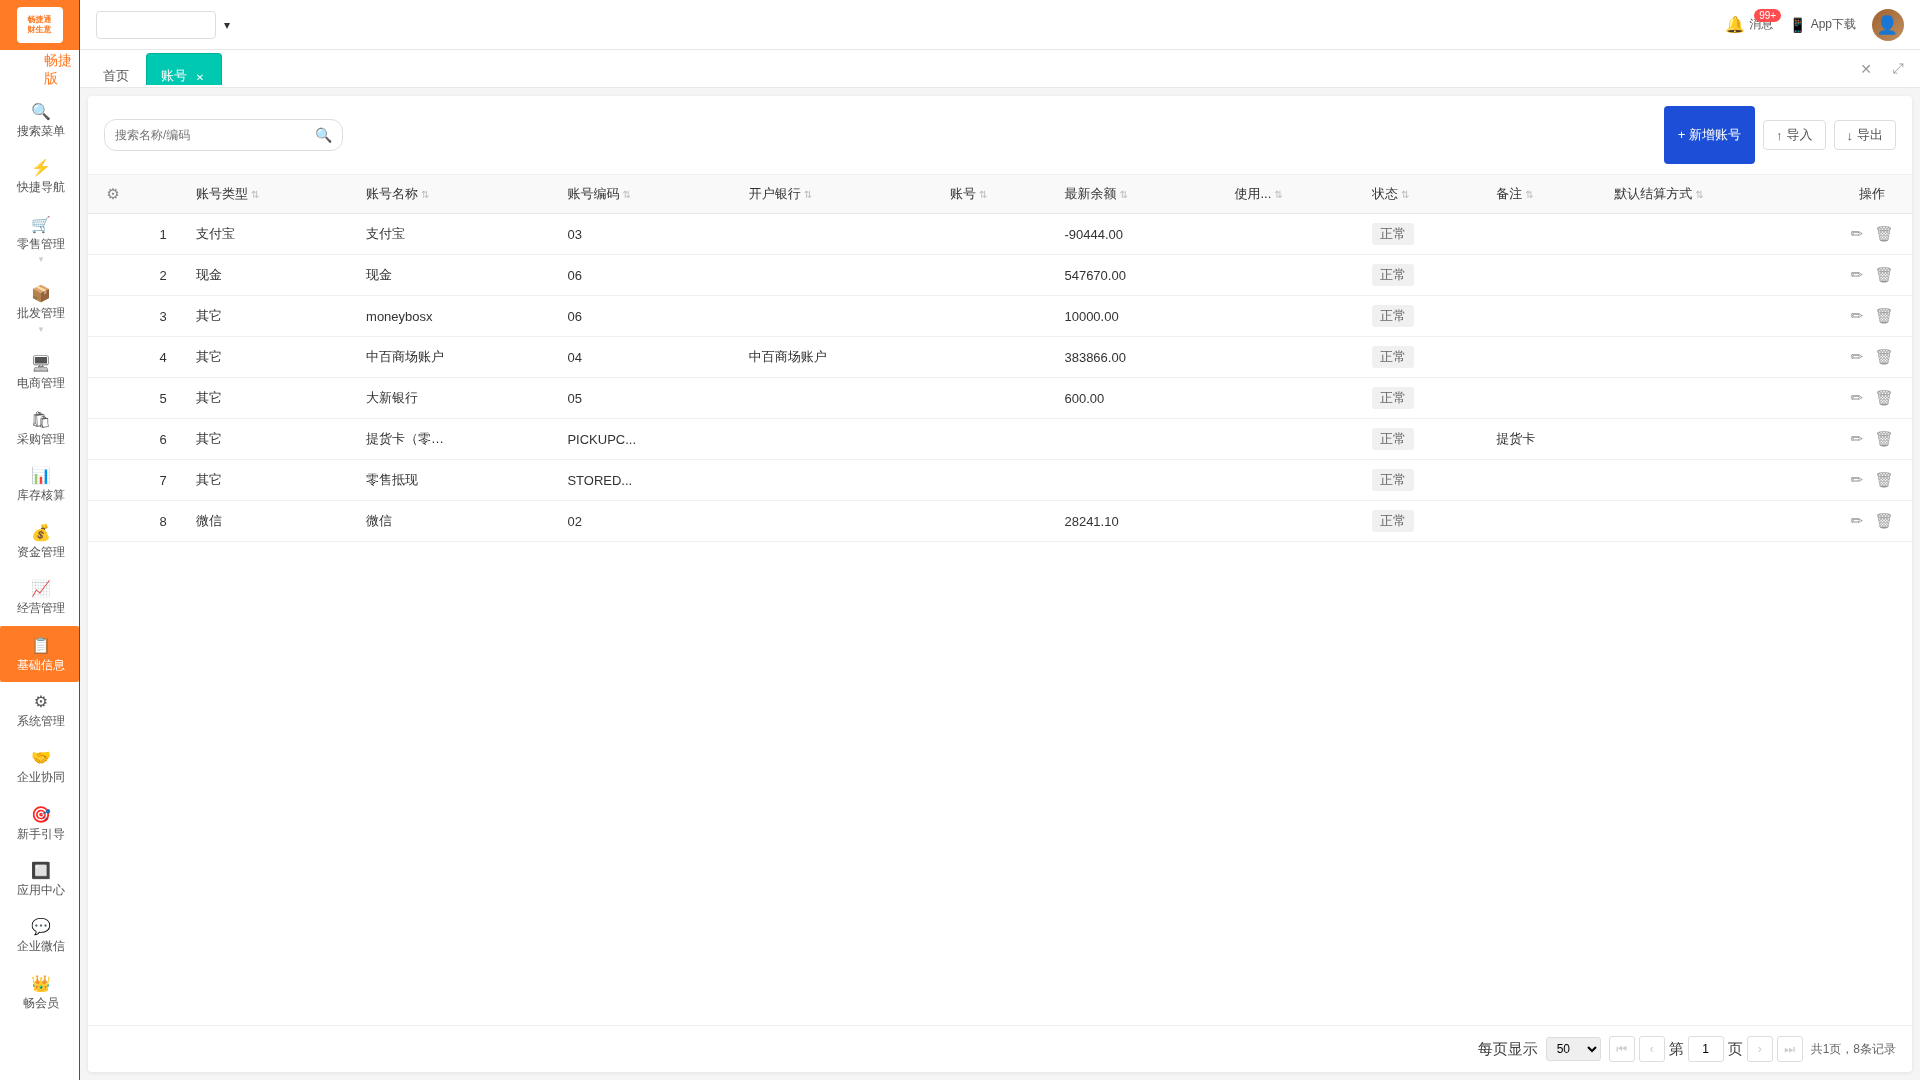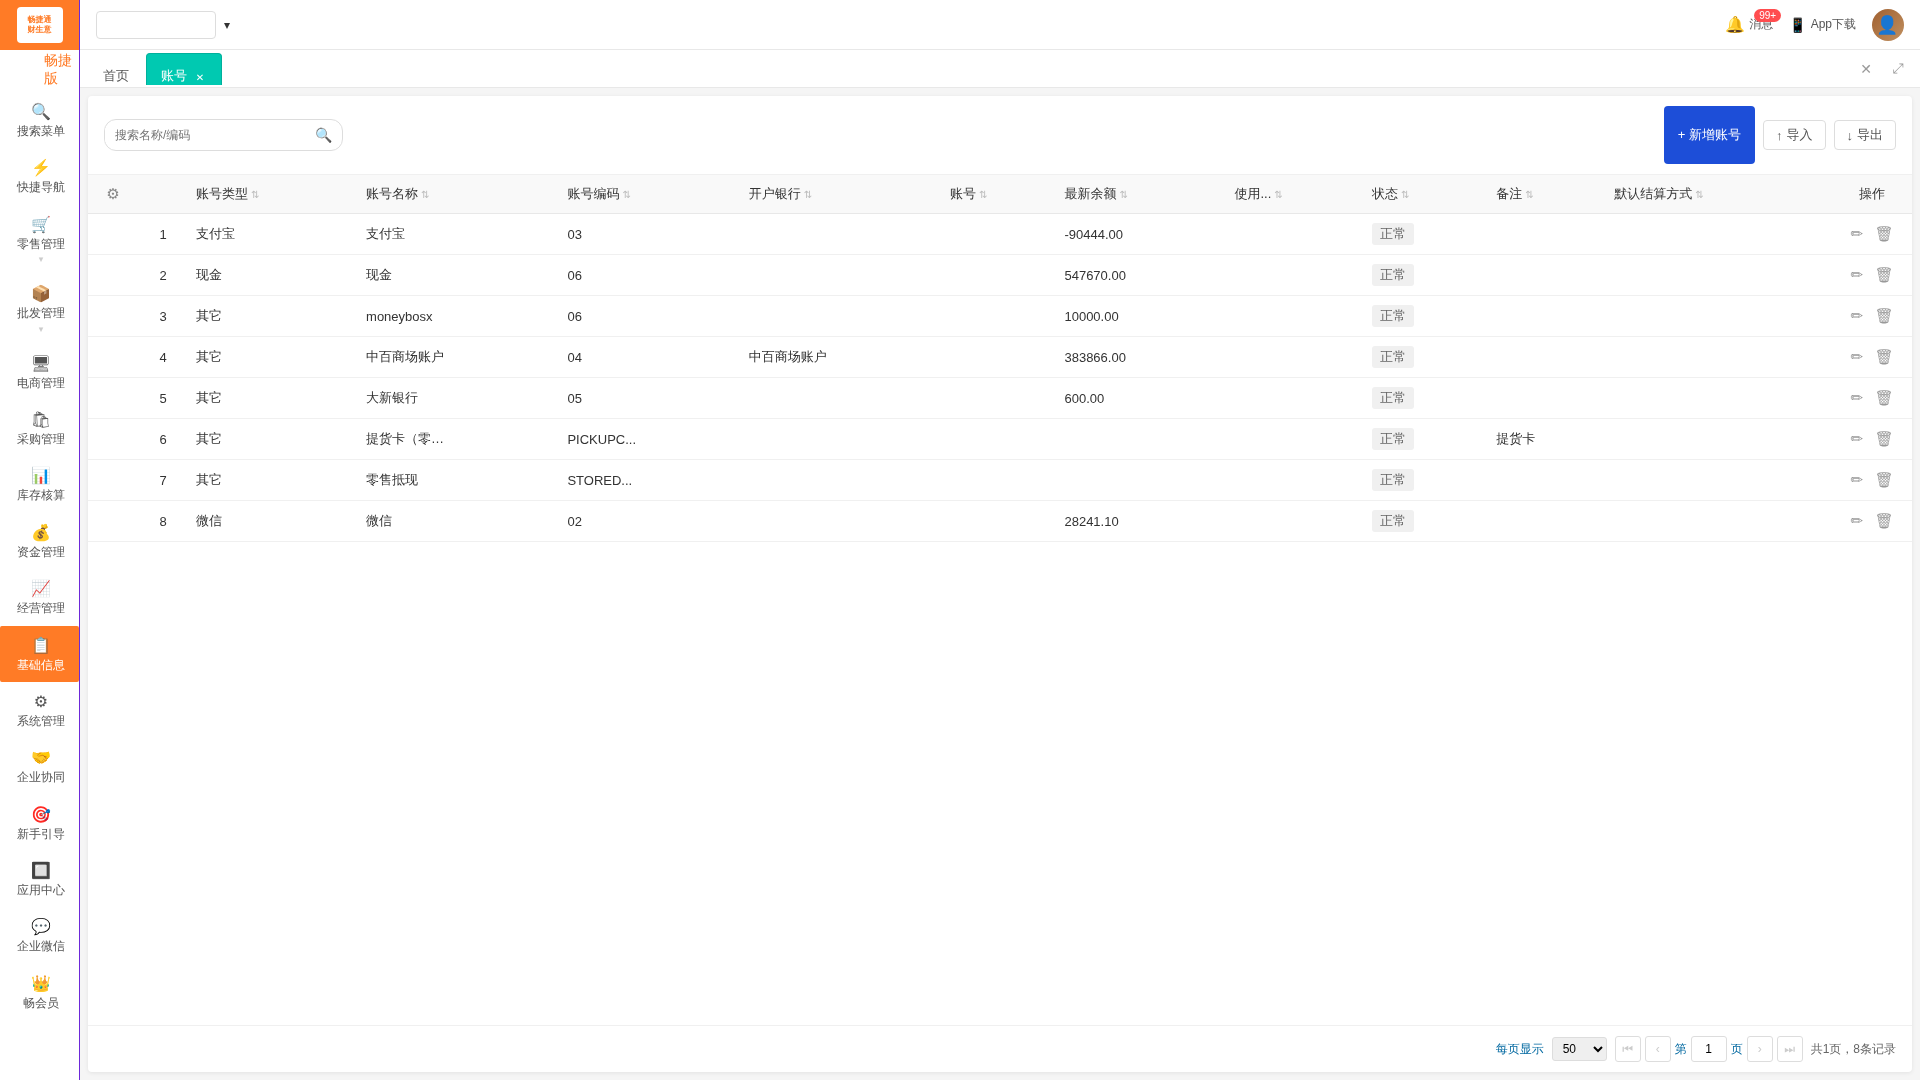--- a/index.html
+++ b/index.html
@@ -329,21 +329,21 @@
     
     .pagination {
       display: flex;
       align-items: center;
       justify-content: flex-end;
       padding: 10px 16px;
       border-top: 1px solid #f0f0f0;
       gap: 8px;
       flex-shrink: 0;
     }
-    .page-size-label { font-size: 12px; color: #0369a1; }
+    .page-size-label { font-size: 15px; color: #404040; }
     .page-size-select {
       border: 1px solid #ddd;
       border-radius: 3px;
       padding: 3px 6px;
       font-size: 12px;
       cursor: pointer;
     }
     .page-nav {
       display: flex;
       align-items: center;

